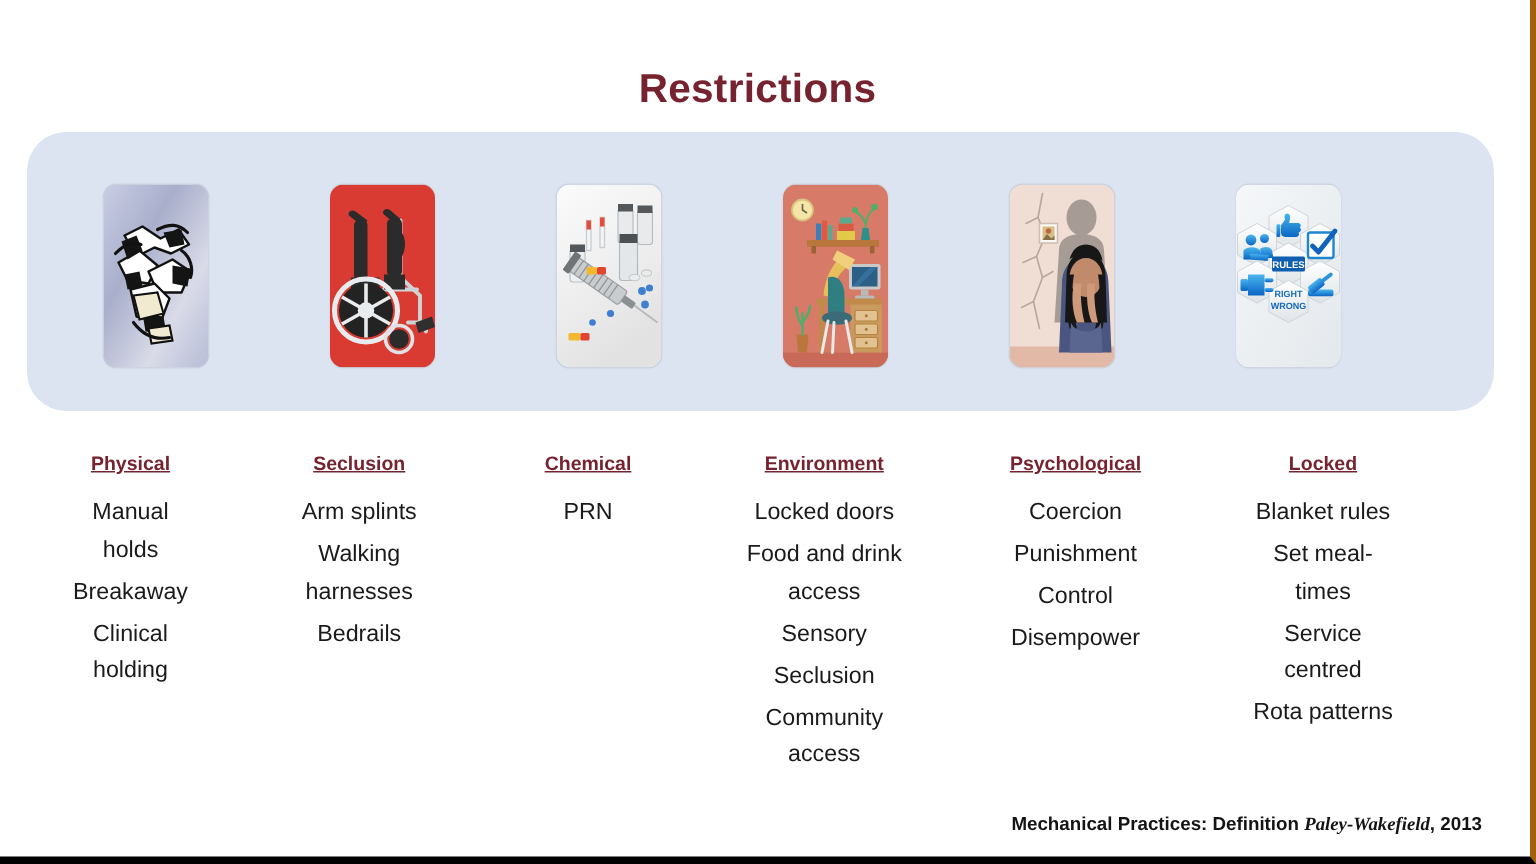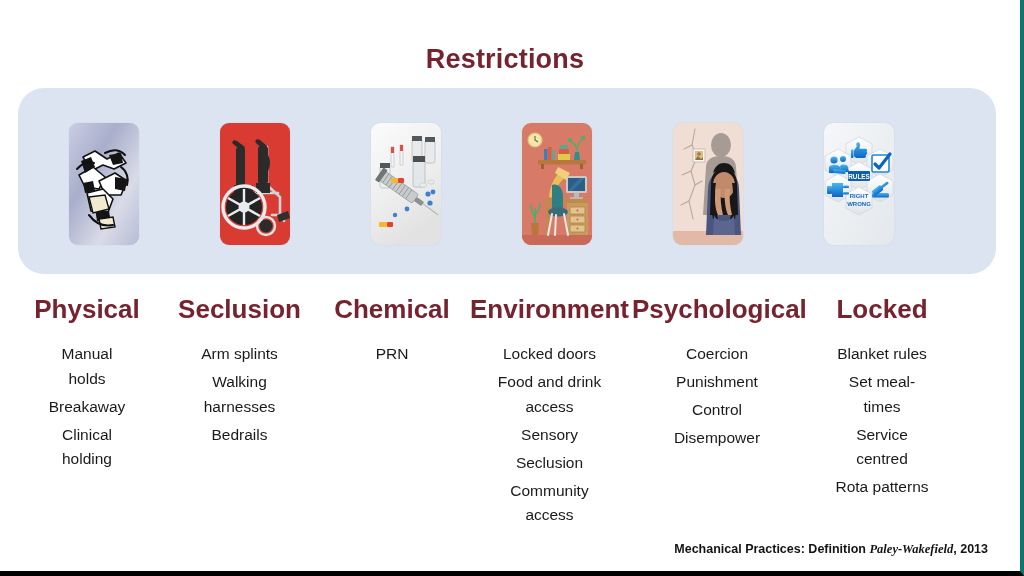--- a/index.html
+++ b/index.html
@@ -14,21 +14,21 @@
     background: #ffffff;
     font-family: "Liberation Sans", sans-serif;
     position: relative;
   }
 
   
   #slide-frame {
     position: absolute;
     left: 0; top: 0;
     width: 1024px; height: 576px;
-    border-right: 4px solid #0f766e;
+    border-right: 4px solid #a16207;
     border-bottom: 5px solid #000000;
     background: #ffffff;
     overflow: hidden;
   }
 
   #slide-title {
     position: absolute;
     left: 0; top: 44px;
     width: 1010px;
     text-align: center;
@@ -66,26 +66,27 @@
     left: 12px;
     top: 296px;
     width: 1000px;
     display: flex;
   }
   .col {
     flex: 0 0 auto;
     text-align: center;
   }
   .col-head {
-    font-size: 26px;
+    font-size: 13px;
     font-weight: bold;
     color: #76232f;
     line-height: 26px;
-    margin-bottom: 20px;
+    margin-bottom: 8px;
     white-space: nowrap;
+    text-decoration: underline;
   }
   .col-item {
     font-size: 15.5px;
     color: #1a1a1a;
     line-height: 24.5px;
     margin-bottom: 3.5px;
   }
 
   #footer-note {
     position: absolute;

